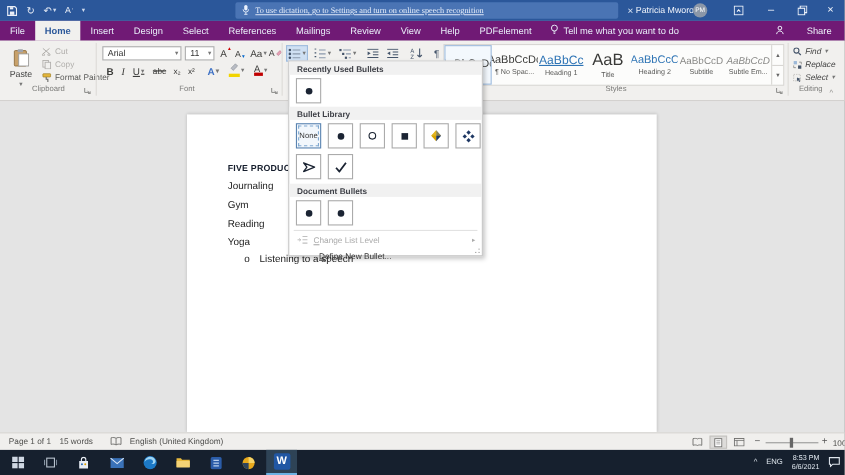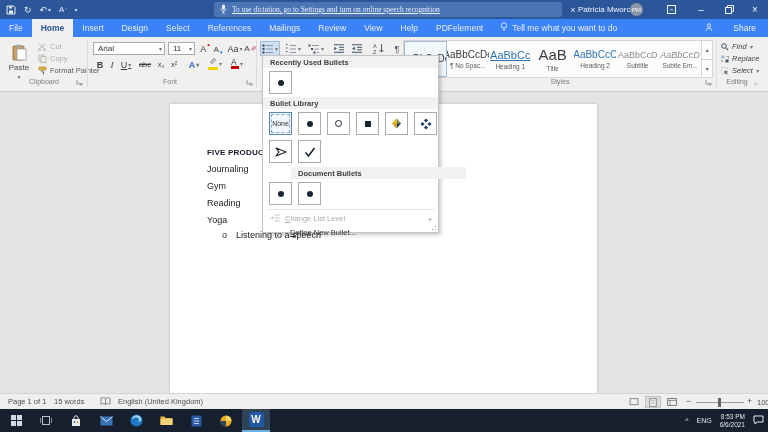--- a/index.html
+++ b/index.html
@@ -21,21 +21,21 @@
   .notif .txt { text-decoration:underline; white-space:nowrap; overflow:hidden; }
   .notif-close { left:566px; top:2px; width:14px; height:15px; color:#dce6f5; font-size:9px;
                  display:flex; align-items:center; justify-content:center; }
   .tb-user { right:130px; top:0; height:19px; font-size:8px; color:#f0f4fb; }
   .avatar { left:630px; top:3px; width:13px; height:13px; border-radius:50%; background:#8b97a8;
             color:#fff; font-size:6px; display:flex; align-items:center; justify-content:center; }
   .winbtn { top:0; width:26px; height:19px; display:flex; align-items:center; justify-content:center;
             color:#eef3fb; font-size:10px; }
 
   
-  .tabrow { left:0; top:19px; width:768px; height:18px; background:#3b82f6; display:flex; align-items:stretch; }
+  .tabrow { left:0; top:19px; width:768px; height:18px; background:#701a75; display:flex; align-items:stretch; }
   .tab { padding:0 9px; display:flex; align-items:center; color:#e8eef8; font-size:8.5px; }
   .tab.active { background:#f1f0ee; color:#2b579a; font-weight:bold; }
   .tellme { display:flex; align-items:center; gap:4px; color:#e8eef8; font-size:8.5px; padding:0 8px; }
   .share { margin-left:auto; display:flex; align-items:center; gap:20px; color:#eef3fb; font-size:8.5px; padding:0 12px; }
 
   
   .ribbon { left:0; top:37px; width:768px; height:55px; background:#f1f0ee; border-bottom:1px solid #d0cecb; }
   .gdiv { top:2px; width:1px; height:48px; background:#dddbd8; }
   .glabel { top:41px; font-size:7px; color:#7a7a78; width:80px; text-align:center; }
   .launcher { top:42px; width:8px; height:8px; }
@@ -455,21 +455,21 @@
       <svg width="12" height="10" viewBox="0 0 12 10">
           <path d="M1 1l10 4L1 9l3-4z" fill="none" stroke="#1b2433" stroke-width="1.2" stroke-linejoin="round"></path>
         </svg>
     </div>
     <div class="ab bbox" style="left:35px; top:84px;">
       <svg width="12" height="10" viewBox="0 0 12 10">
           <path d="M1.5 5.5L4.5 9 10.5 1" fill="none" stroke="#1b2433" stroke-width="1.6"></path>
         </svg>
     </div>
 
-    <div class="ab mhead" style="top:111px;margin-left:28px;">Document Bullets</div>
+    <div class="ab mhead" style="top:111px;">Document Bullets</div>
     <div class="ab bbox" style="left:6px; top:126px;">
         <span class="dotb"></span>
       </div>
     <div class="ab bbox" style="left:35px; top:126px;">
         <span class="dotb"></span>
       </div>
 
     <div class="ab" style="left:4px; top:153px; width:167px; height:1px; background:#e2e2e2;"></div>
     <div class="ab mitem gray" style="top:155px;">
       <svg width="10" height="8" viewBox="0 0 10 8" style="margin:0 5px 0 7px;">

